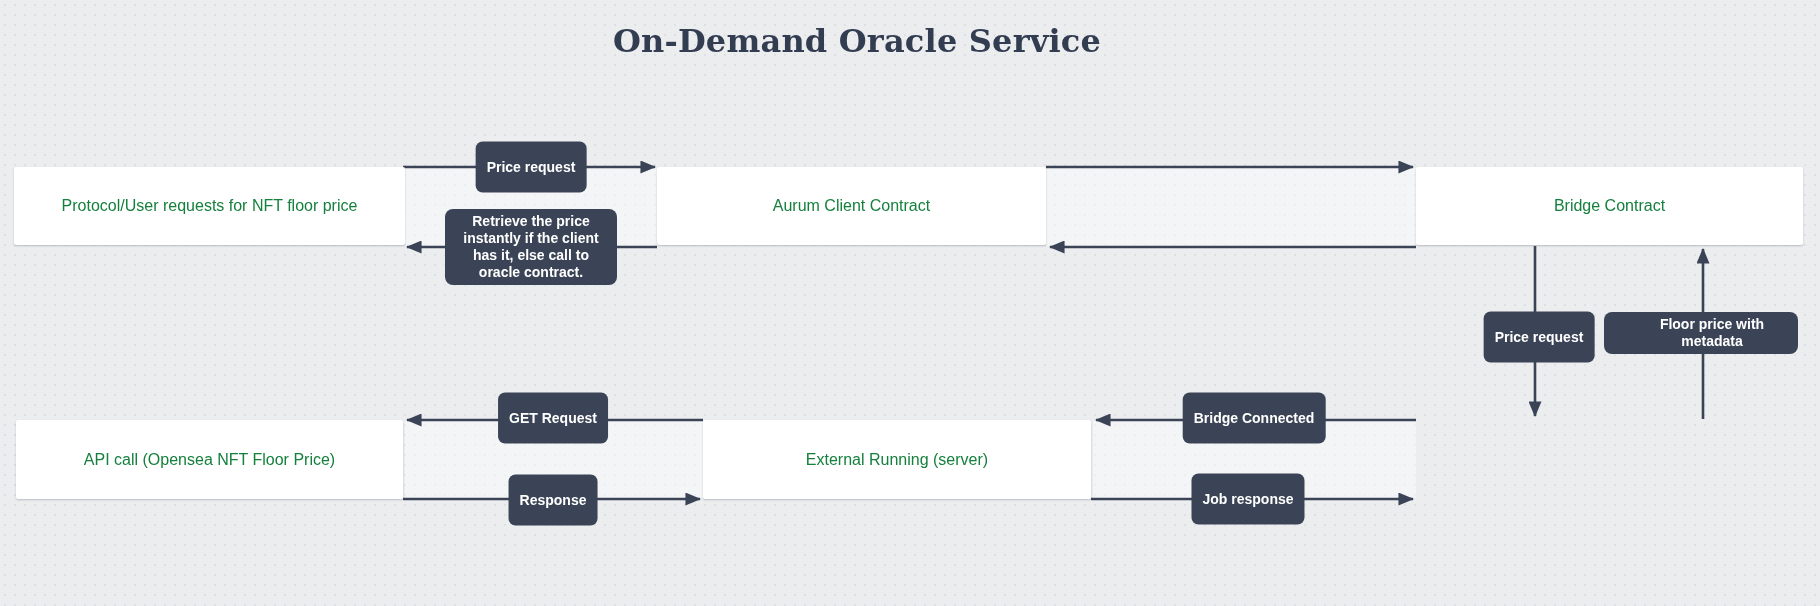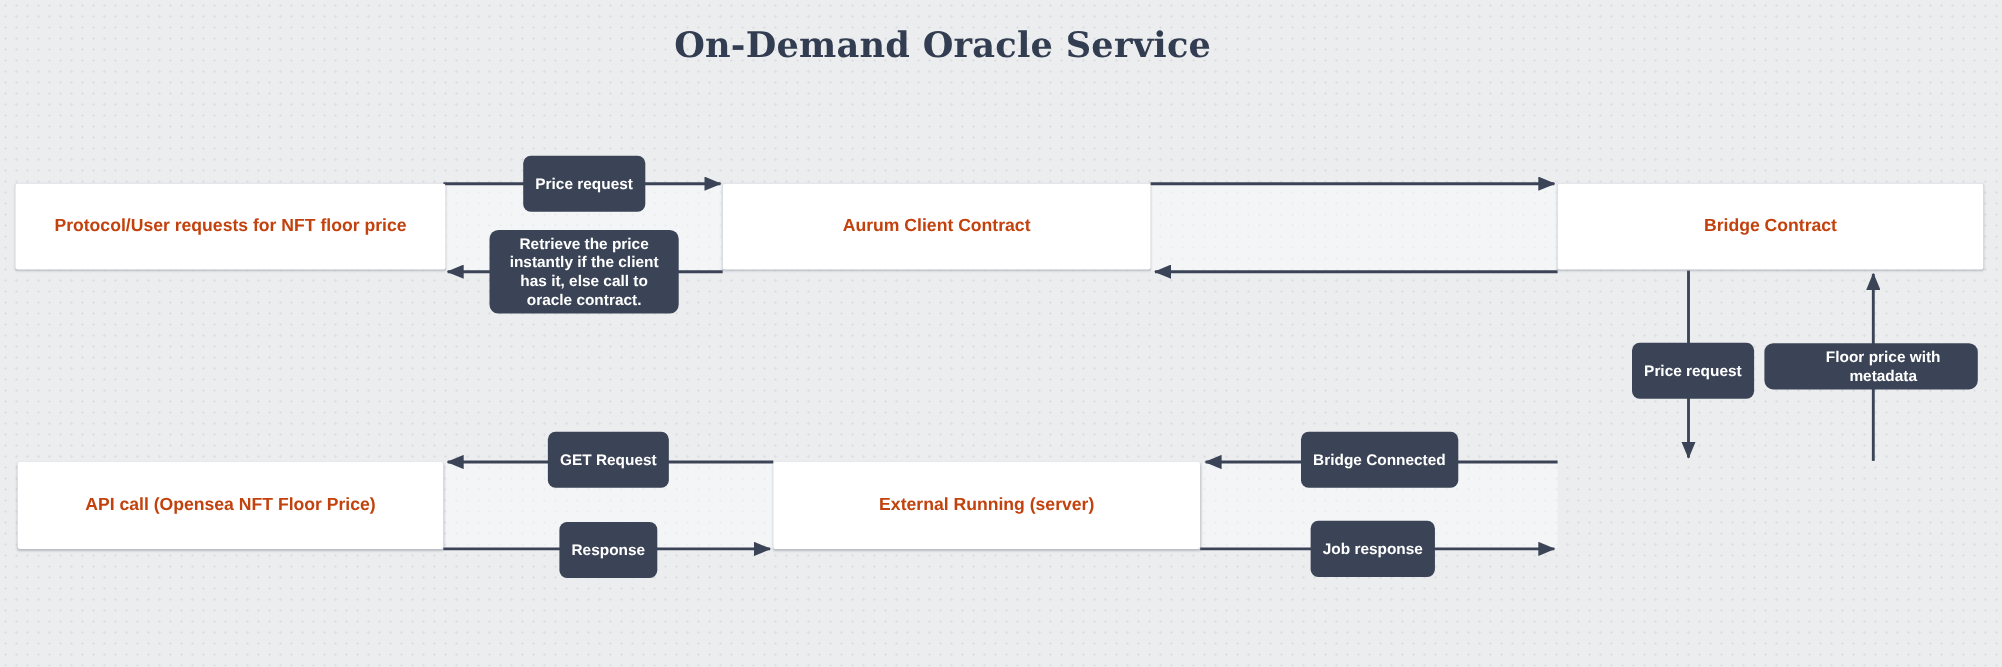--- a/index.html
+++ b/index.html
@@ -15,21 +15,21 @@
     margin:0;font-family:"DejaVu Serif","Liberation Serif",serif;
     font-weight:bold;font-size:32px;line-height:34px;color:#333D51;
     white-space:nowrap;letter-spacing:0.2px;
   }
   .lane{position:absolute;background:rgba(255,255,255,0.45);}
   .arrows{position:absolute;left:0;top:0;width:1820px;height:606px;pointer-events:none;}
   .node{
     position:absolute;background:#FFFFFF;border-radius:2px;
     box-shadow:0 1px 2px rgba(120,128,142,0.45);
     display:flex;align-items:center;justify-content:center;
-    text-align:center;color:#c2410c;font-weight:bold;font-size:16px;
+    text-align:center;color:#15803d;font-weight:normal;font-size:16px;
   }
   .edge-label{
     position:absolute;transform:translate(-50%,-50%);
     background:#3B4456;color:#FFFFFF;font-weight:bold;font-size:14px;
     line-height:17px;text-align:center;border-radius:7px;
     padding:17px 11px;white-space:nowrap;box-sizing:content-box;
   }
   .edge-label.wrap{white-space:normal;width:152px;padding:4px 10px;border-radius:8px;}
 </style>
 </head>

